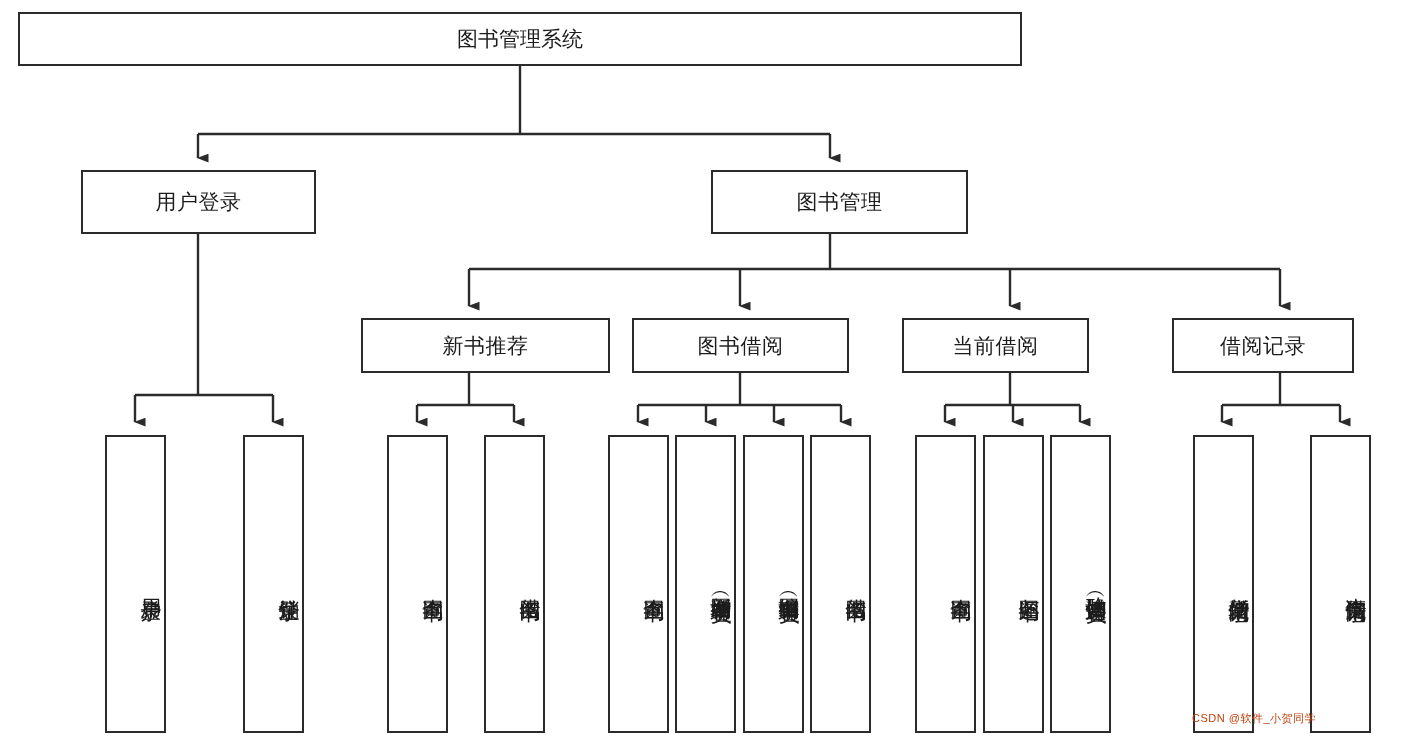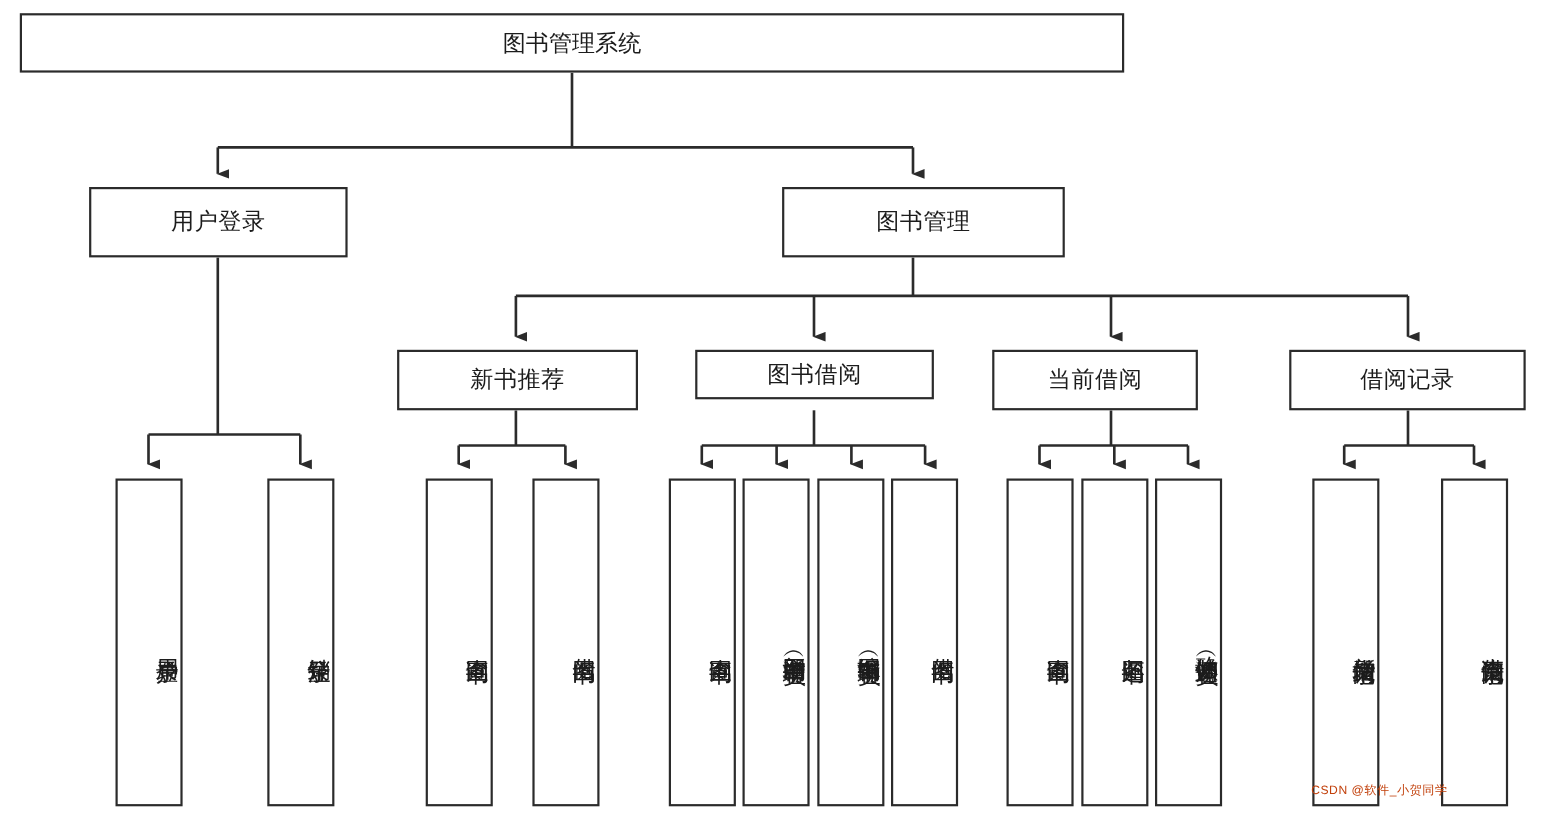--- a/index.html
+++ b/index.html
@@ -131,30 +131,30 @@
     <span>图书管理系统</span>
   </div>
 
   <div class="node horiz" style="left:81px; top:170px; width:235px; height:64px;">
     <span>用户登录</span>
   </div>
   <div class="node horiz" style="left:711px; top:170px; width:257px; height:64px;">
     <span>图书管理</span>
   </div>
 
-  <div class="node horiz" style="left:361px; top:318px; width:219px; height:55px;">
+  <div class="node horiz" style="left:361px; top:318px; width:249px; height:55px;">
     <span>新书推荐</span>
   </div>
-  <div class="node horiz" style="left:632px; top:318px; width:217px; height:45px;">
+  <div class="node horiz" style="left:632px; top:318px; width:217px; height:55px;">
     <span>图书借阅</span>
   </div>
   <div class="node horiz" style="left:902px; top:318px; width:187px; height:55px;">
     <span>当前借阅</span>
   </div>
-  <div class="node horiz" style="left:1172px; top:318px; width:215px; height:55px;">
+  <div class="node horiz" style="left:1172px; top:318px; width:182px; height:55px;">
     <span>借阅记录</span>
   </div>
 
   <div class="node leaf" style="left:105px; top:435px; width:61px; height:298px;">
     <span class="leaf-label">用户登录</span>
   </div>
   <div class="node leaf" style="left:243px; top:435px; width:61px; height:298px;">
     <span class="leaf-label">注销登录</span>
   </div>
 

